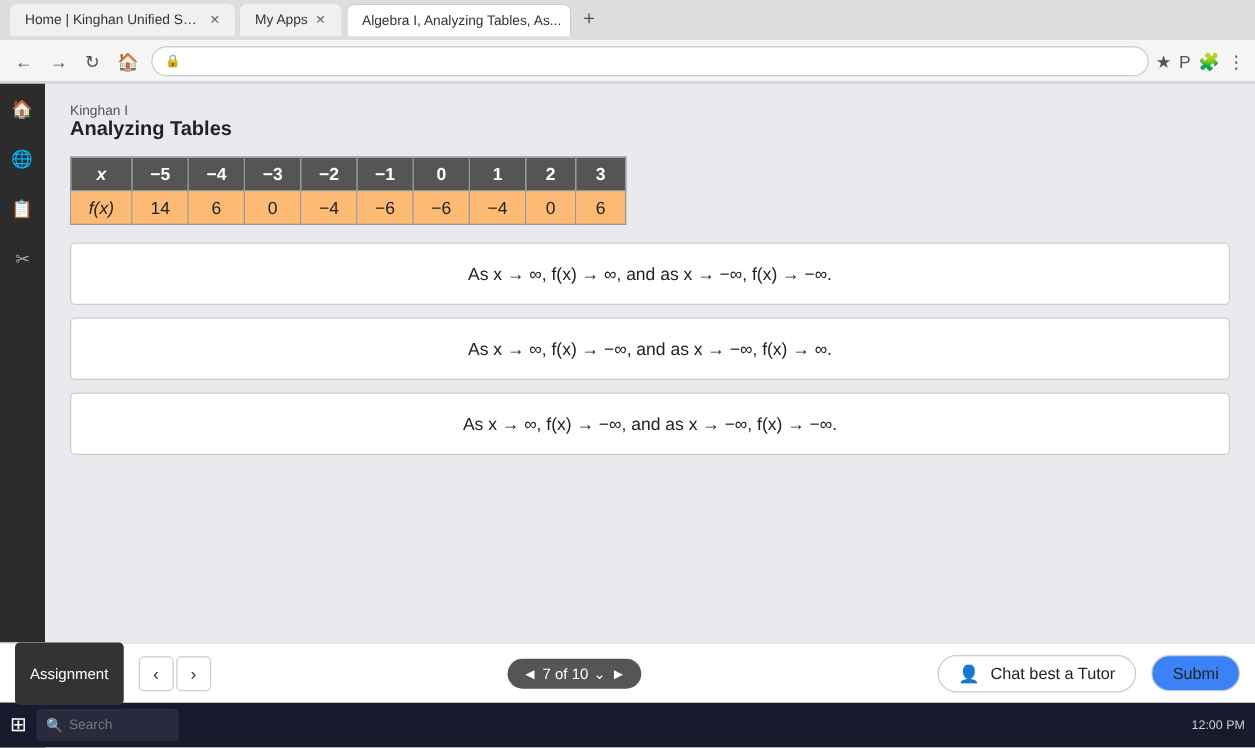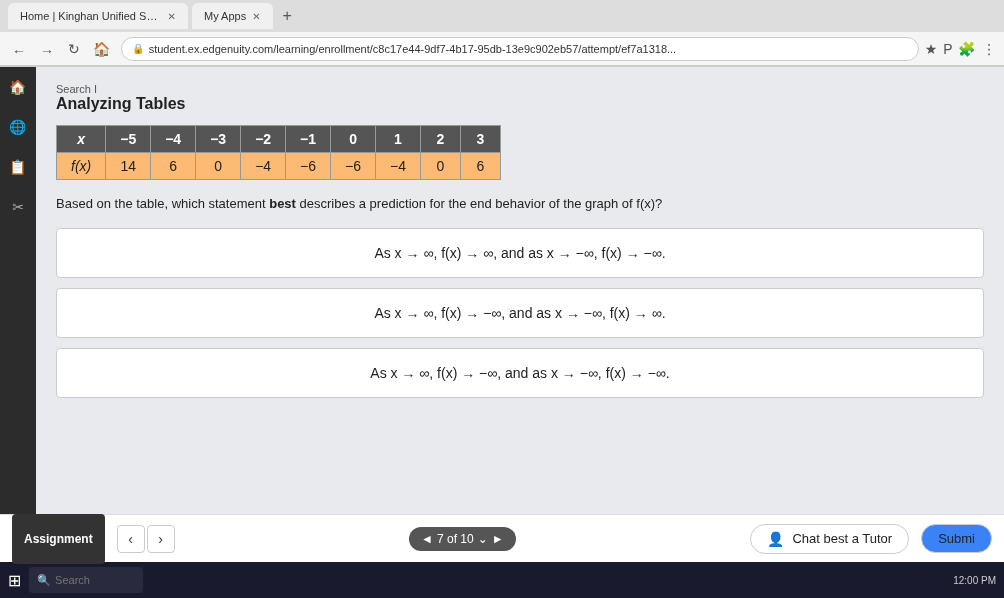--- a/index.html
+++ b/index.html
@@ -214,21 +214,21 @@
       padding: 0 12px;
       gap: 12px;
       z-index: 10;
     }
     .assignment-label {
       background: #333;
       color: #fff;
       padding: 18px 12px;
       border-radius: 4px;
       font-size: 12px;
-      font-weight: bold;
+      font-weight: normal;
     }
     .nav-arrows {
       display: flex;
       gap: 2px;
     }
     .arrow-btn {
       width: 28px;
       height: 28px;
       border: 1px solid #ccc;
       background: #fff;
@@ -328,31 +328,34 @@
 <div class="browser-chrome">
   <div class="tab-bar">
     <div class="tab">
       <span style="overflow:hidden;text-overflow:ellipsis;">Home | Kinghan Unified Scho...</span>
       <span class="tab-close">✕</span>
     </div>
     <div class="tab">
       <span>My Apps</span>
       <span class="tab-close">✕</span>
     </div>
+    <div class="tab active">
+      <span>Algebra I, Analyzing Tables, As...</span>
+      <span class="tab-close">✕</span>
+    </div>
     <span class="tab-add">+</span>
   </div>
 
   <div class="address-bar">
     <span class="nav-btn">←</span>
     <span class="nav-btn">→</span>
     <span class="nav-btn">↻</span>
     <span class="nav-btn">🏠</span>
     <div class="url-box">
       <span class="url-icon">🔒</span>
-      <span>student.ex.edgenuity.com/learning/enrollment/c8c17e44-9df7-4b17-95db-13e9c902eb57/attempt/ef7a1318...</span>
     </div>
     <div class="browser-actions">
       <span class="browser-action-btn">★</span>
       <span class="browser-action-btn">P</span>
       <span class="browser-action-btn">🧩</span>
       <span class="browser-action-btn">⋮</span>
     </div>
   </div>
 </div>
 
@@ -360,21 +363,21 @@
 
   <div class="sidebar">
     <div class="sidebar-icon">🏠</div>
     <div class="sidebar-icon">🌐</div>
     <div class="sidebar-icon">📋</div>
     <div class="sidebar-icon">✂</div>
   </div>
 
   <div class="content-area">
     <div class="page-header">
-      <div class="page-subtitle">Search I</div>
+      <div class="page-subtitle">Kinghan I</div>
       <div class="page-title">Analyzing Tables</div>
     </div>
 
     <div class="table-container">
       <table>
         <thead>
           <tr>
             <th><em>x</em></th>
             <th>−5</th>
             <th>−4</th>
@@ -397,23 +400,20 @@
             <td>−6</td>
             <td>−6</td>
             <td>−4</td>
             <td>0</td>
             <td>6</td>
           </tr>
         </tbody>
       </table>
     </div>
 
-    <div class="question-text">
-      <span>Based on the table, which statement </span><strong>best</strong><span> describes a prediction for the end behavior of the graph of f(x)?</span>
-    </div>
 
     <div class="answer-option">
       <span>As x → ∞, f(x) → ∞, and as x → −∞, f(x) → −∞.</span>
     </div>
     <div class="answer-option">
       <span>As x → ∞, f(x) → −∞, and as x → −∞, f(x) → ∞.</span>
     </div>
     <div class="answer-option">
       <span>As x → ∞, f(x) → −∞, and as x → −∞, f(x) → −∞.</span>
     </div>

